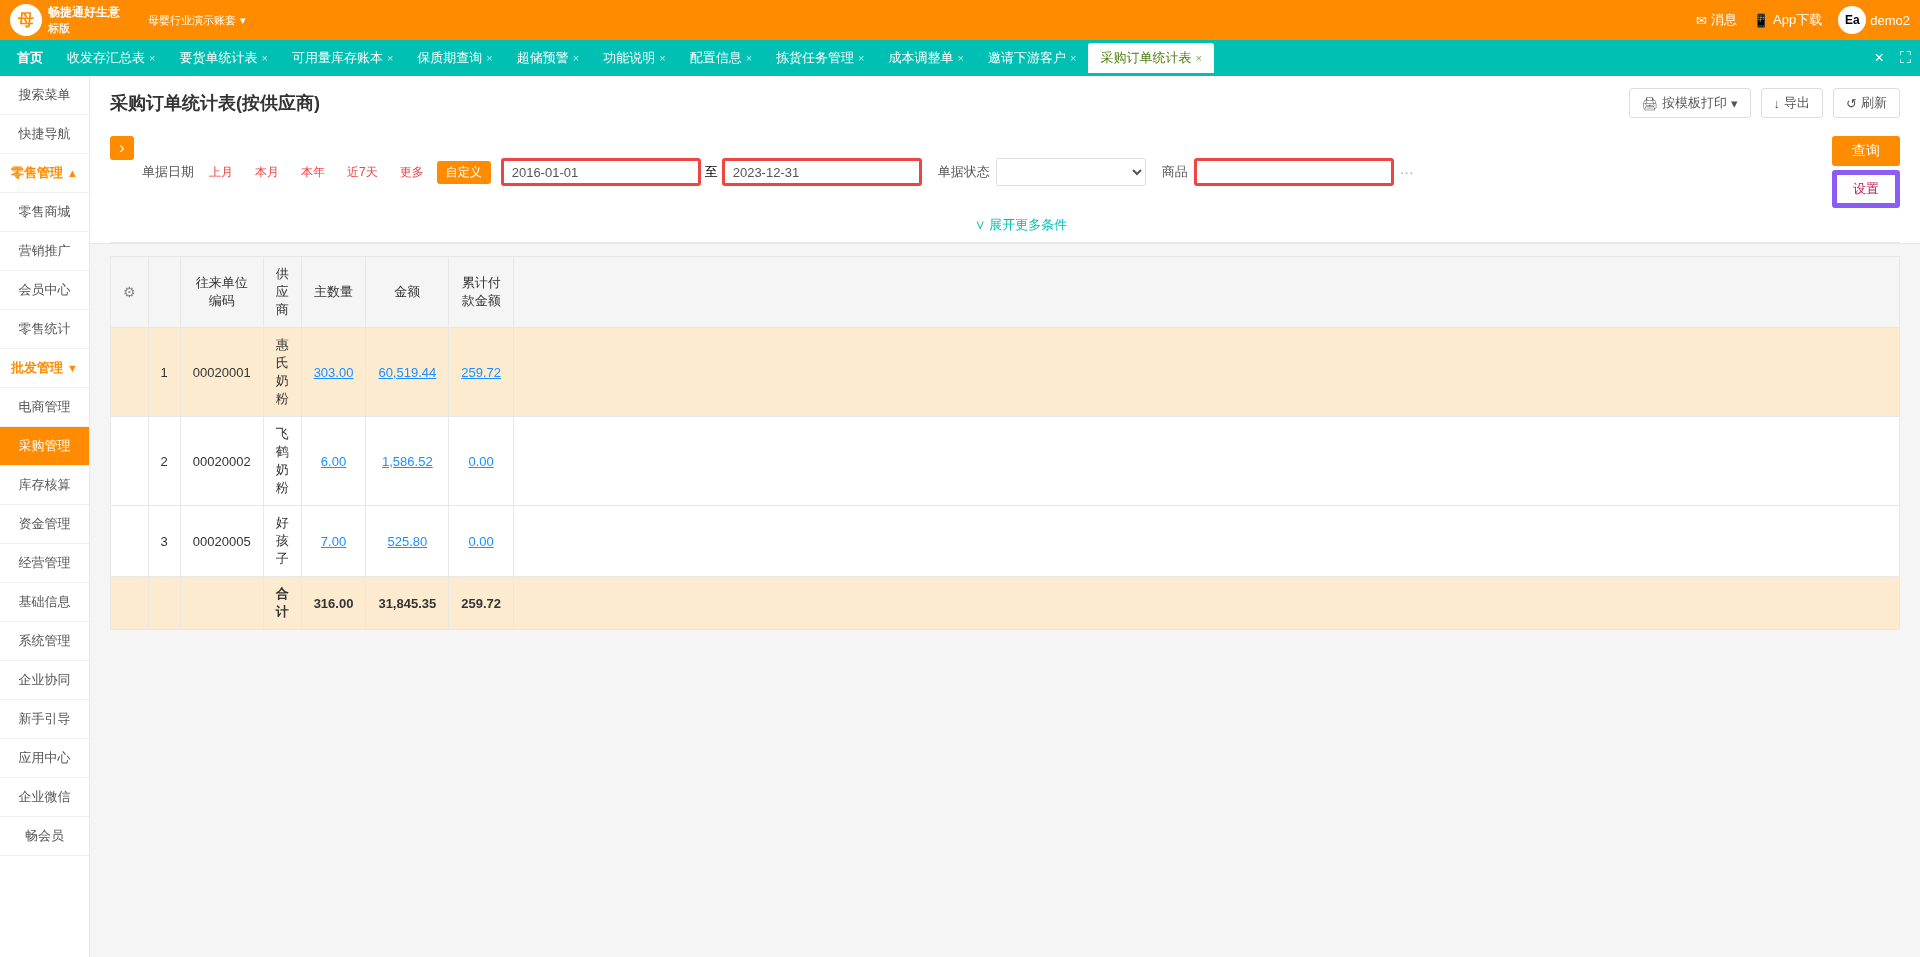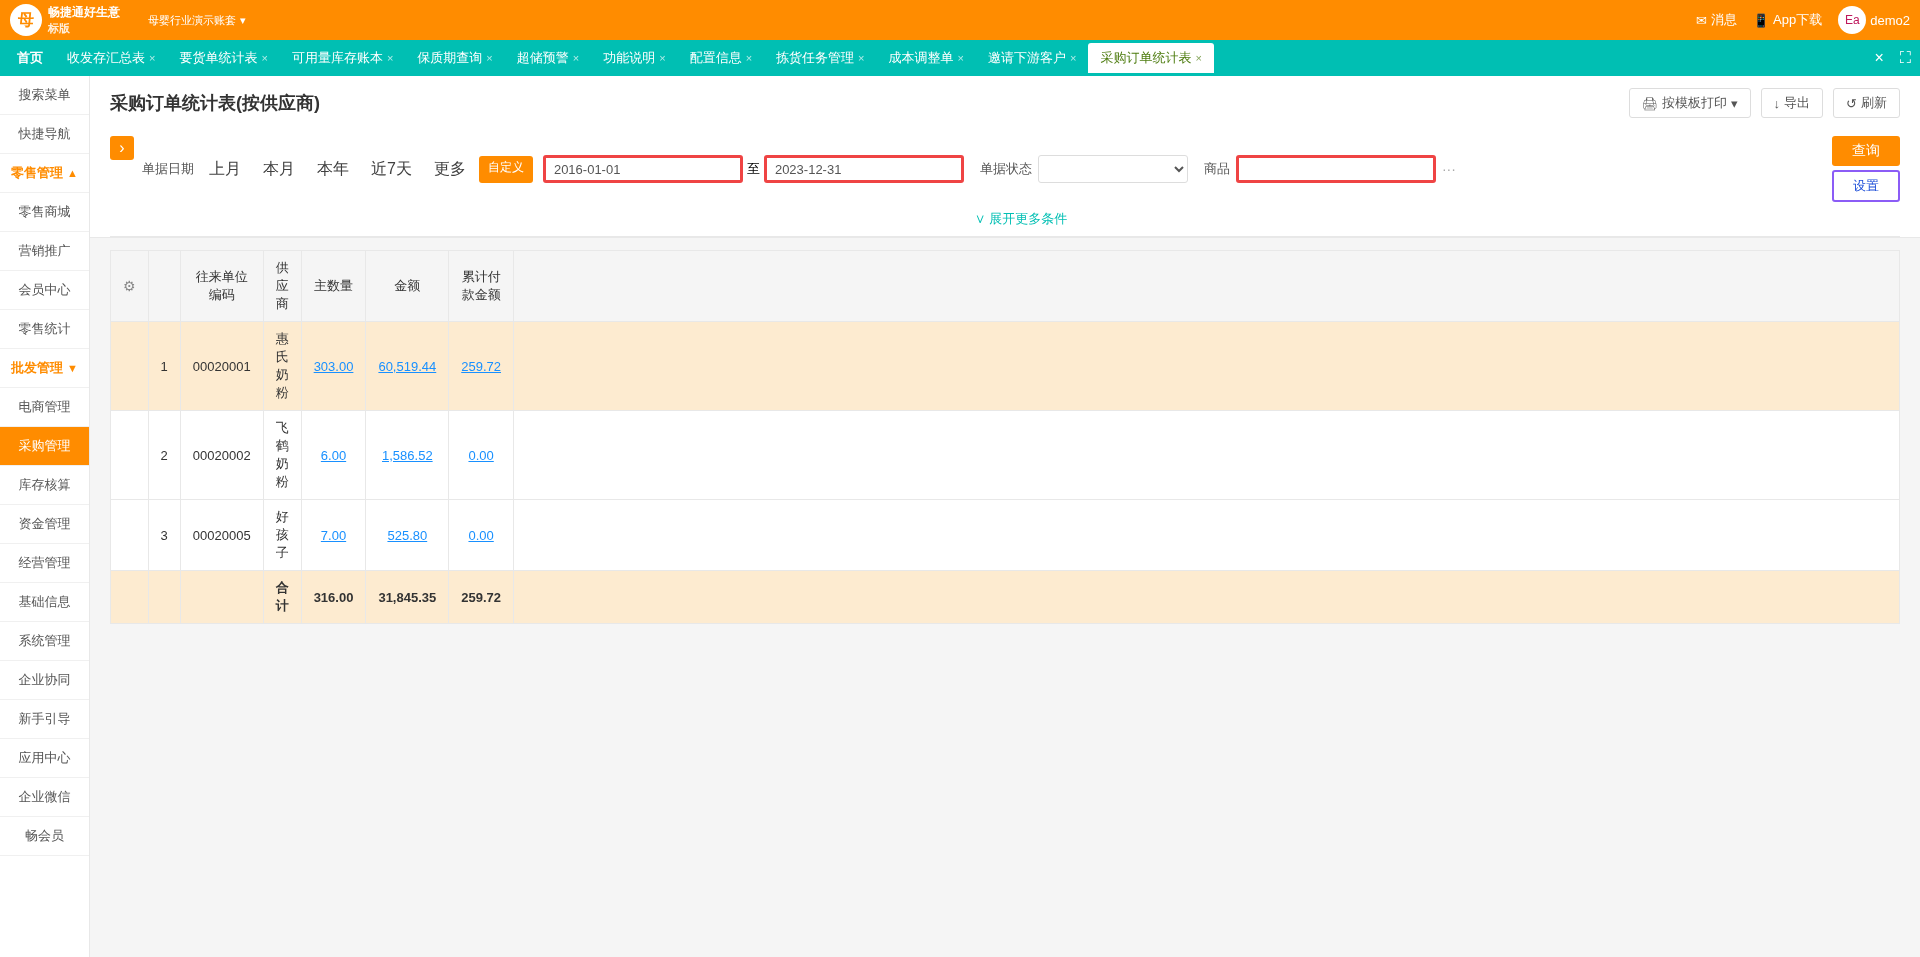--- a/index.html
+++ b/index.html
@@ -15,21 +15,21 @@
       justify-content: space-between;
       flex-shrink: 0;
     }
     .top-bar-left { display: flex; align-items: center; gap: 8px; }
     .logo-area { display: flex; align-items: center; gap: 6px; }
     .logo-icon { width: 32px; height: 32px; background: #fff; border-radius: 50%; display: flex; align-items: center; justify-content: center; font-size: 16px; color: #ff8c00; font-weight: bold; }
     .logo-text { color: #fff; font-size: 12px; font-weight: bold; }
     .workspace-selector { display: flex; align-items: center; gap: 4px; color: #fff; font-size: 11px; cursor: pointer; margin-left: 20px; }
     .top-bar-right { display: flex; align-items: center; gap: 16px; color: #fff; font-size: 13px; }
     .top-bar-right .action-item { display: flex; align-items: center; gap: 4px; cursor: pointer; }
-    .avatar { width: 28px; height: 28px; background: #fff; border-radius: 50%; display: flex; align-items: center; justify-content: center; font-size: 12px; color: #be185d; font-weight: normal; }
+    .avatar { width: 28px; height: 28px; background: #fff; border-radius: 50%; display: flex; align-items: center; justify-content: center; font-size: 12px; color: #000000; font-weight: bold; }
 
     
     .nav-tabs {
       height: 36px;
       background: #00bfb3;
       display: flex;
       align-items: center;
       padding: 0 5px;
       flex-shrink: 0;
       overflow: hidden;
@@ -100,32 +100,32 @@
       align-items: center;
       justify-content: space-between;
       margin-bottom: 10px;
     }
     .page-title { font-size: 18px; font-weight: bold; color: #333; }
     .page-actions { display: flex; align-items: center; gap: 10px; }
     .btn-print { border: 1px solid #ddd; background: #fff; padding: 5px 12px; border-radius: 3px; cursor: pointer; font-size: 13px; color: #555; display: flex; align-items: center; gap: 4px; }
     .btn-export { border: 1px solid #ddd; background: #fff; padding: 5px 12px; border-radius: 3px; cursor: pointer; font-size: 13px; color: #555; display: flex; align-items: center; gap: 4px; }
     .btn-refresh { border: 1px solid #ddd; background: #fff; padding: 5px 12px; border-radius: 3px; cursor: pointer; font-size: 13px; color: #555; display: flex; align-items: center; gap: 4px; }
     .btn-query { background: #ff8c00; color: #fff; border: none; padding: 6px 20px; border-radius: 3px; cursor: pointer; font-size: 14px; }
-    .btn-settings { border: 2px solid #8b5cf6; background: #fff; padding: 5px 12px; border-radius: 3px; cursor: pointer; font-size: 13px; color: #1d4ed8; }
+    .btn-settings { border: 5px solid #8b5cf6; background: #fff; padding: 5px 12px; border-radius: 3px; cursor: pointer; font-size: 13px; color: #be185d; }
 
     
     .filter-area {
       background: #fff;
       padding: 10px 20px;
       border-bottom: 1px solid #e8e8e8;
     }
     .filter-item { display: flex; align-items: center; gap: 6px; }
     .filter-label { color: #555; font-size: 13px; white-space: nowrap; }
     .date-shortcuts { display: flex; gap: 4px; }
-    .date-shortcut { padding: 2px 8px; border-radius: 3px; cursor: pointer; font-size: 16px; color: #404040; border: 1px solid transparent; }
+    .date-shortcut { padding: 2px 8px; border-radius: 3px; cursor: pointer; font-size: 12px; color: #ef4444; border: 1px solid transparent; }
     .date-shortcut.custom { background: #ff8c00; color: #fff; border-radius: 3px; padding: 2px 8px; font-size: 12px; }
     .filter-select { border: 1px solid #ddd; padding: 4px 8px; border-radius: 3px; font-size: 13px; min-width: 150px; height: 28px; color: #555; cursor: pointer; background: #fff; }
     .filter-input { border: 3px solid #ef4444; padding: 4px 8px; border-radius: 3px; font-size: 13px; min-width: 200px; height: 28px; color: #555; }
     .toggle-btn {
       width: 24px; height: 24px; background: #ff8c00; color: #fff; border: none;
       border-radius: 3px; cursor: pointer; font-size: 16px; display: flex; align-items: center; justify-content: center;
       margin-right: 8px; flex-shrink: 0;
     }
     .filter-main-row { display: flex; align-items: center; gap: 16px; flex: 1; }
     .query-action-col { display: flex; flex-direction: column; gap: 4px; margin-left: auto; }

